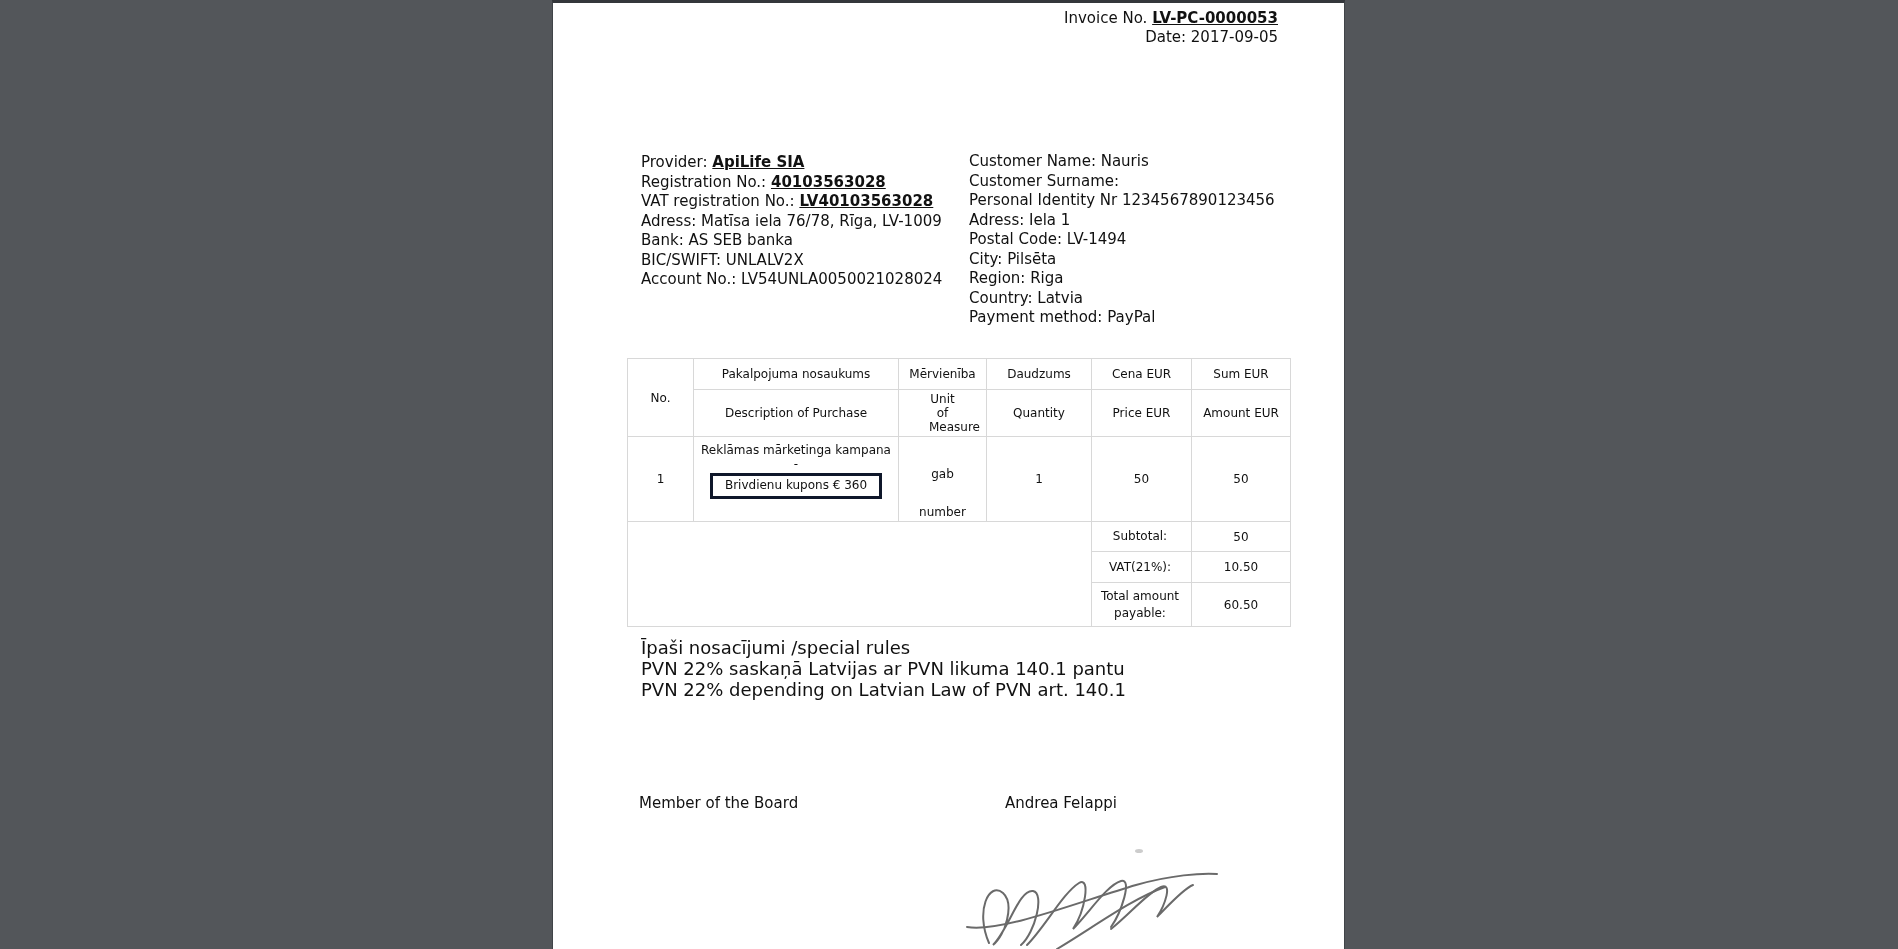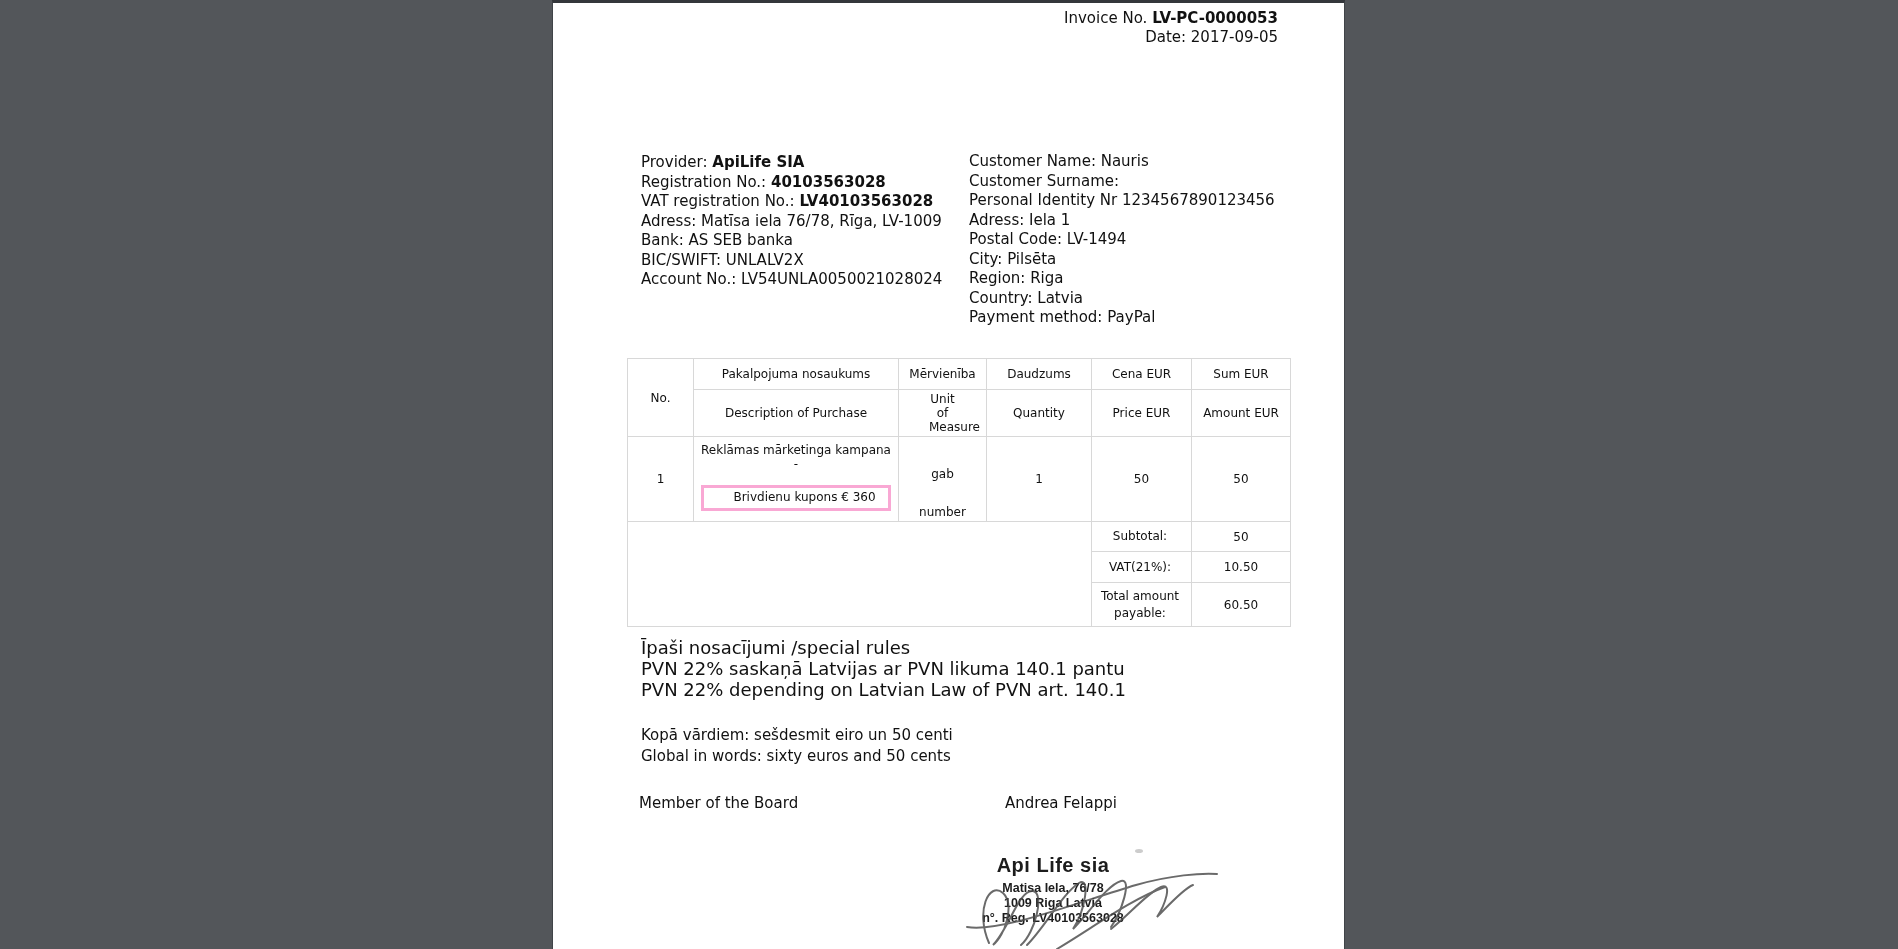--- a/index.html
+++ b/index.html
@@ -38,21 +38,21 @@
     position: absolute; left: 59px; top: -15px;
     font-family: "DejaVu Serif", serif;
     font-size: 86px; line-height: 1; color: #2172a6; letter-spacing: 1px;
   }
 
   
   .invoice-head {
     position: absolute; right: 66px; top: 6px;
     text-align: right; font-size: 15px; line-height: 19px;
   }
-  .bold { font-weight: bold; }
+  .bold { font-weight: bold; text-decoration: underline; }
 
   
   .provider-block {
     position: absolute; left: 88px; top: 150px;
     font-size: 15px; line-height: 19.5px;
   }
   .customer-block {
     position: absolute; left: 416px; top: 149px;
     font-size: 15px; line-height: 19.5px;
   }
@@ -74,23 +74,23 @@
     border-left: 1px solid #d8d8d8;
     border-bottom: 1px solid #d8d8d8;
     border-right: 1px solid #d8d8d8;
   }
   .desc-cell { vertical-align: top !important; padding-top: 6px !important; }
   .unit-cell { vertical-align: top !important; }
   .unit-line1 { margin-top: 28px; }
   .unit-line2 { margin-top: 24px; }
   .red-box {
     display: inline-block;
-    border: 3px solid #f9a8d4;
-    padding: 2px 12px 4px 29px;
-    margin-top: 14px;
+    border: 3px solid #0f172a;
+    padding: 2px 12px 4px 12px;
+    margin-top: 2px;
   }
   .totals-label { text-align: left; padding-right: 7px !important; line-height: 1.35; }
 
   
   .special-rules {
     position: absolute; left: 88px; top: 634px;
     font-size: 18px; line-height: 21px;
   }
   .amount-words {
     position: absolute; left: 88px; top: 722px;
@@ -199,34 +199,24 @@
       </tr>
     </tbody>
       </table>
 
     <div class="special-rules">
       <div>Īpaši nosacījumi /special rules</div>
       <div>PVN 22% saskaņā Latvijas ar PVN likuma 140.1 pantu</div>
       <div>PVN 22% depending on Latvian Law of PVN art. 140.1</div>
     </div>
 
-    <div class="amount-words">
-      <div>Kopā vārdiem: sešdesmit eiro un 50 centi</div>
-      <div>Global in words: sixty euros and 50 cents</div>
-    </div>
 
     <div class="member-label">Member of the Board</div>
     <div class="member-name">Andrea Felappi</div>
 
-    <div class="stamp">
-      <div class="stamp-title">Api Life sia</div>
-      <div class="stamp-line">Matisa Iela, 76/78</div>
-      <div class="stamp-line">1009 Riga Latvia</div>
-      <div class="stamp-line">n°. Reg. LV40103563028</div>
-    </div>
 
     <svg class="signature-svg" width="262" height="111" viewBox="0 0 262 111">
       <g stroke="#4a4a4a" stroke-width="2" fill="none" stroke-linecap="round" opacity="0.82">
         <path d="M6,86 C40,92 120,60 175,44 C210,34 240,32 256,33"></path>
         <path d="M28,102 C14,70 28,40 42,52 C54,63 44,95 32,104 C48,88 58,48 72,50 C84,52 74,92 60,104"></path>
         <path d="M66,104 C84,86 102,52 118,42 C130,35 124,70 112,88 C128,72 146,44 160,40 C172,37 160,72 150,86"></path>
         <path d="M96,108 C130,88 170,58 204,46"></path>
         <path d="M150,88 C168,74 186,52 200,46 C212,41 204,64 196,76 C208,64 222,48 232,44"></path>
       </g>
       <ellipse cx="178" cy="10" rx="4" ry="2" fill="#9a9a9a" opacity="0.5"></ellipse>

